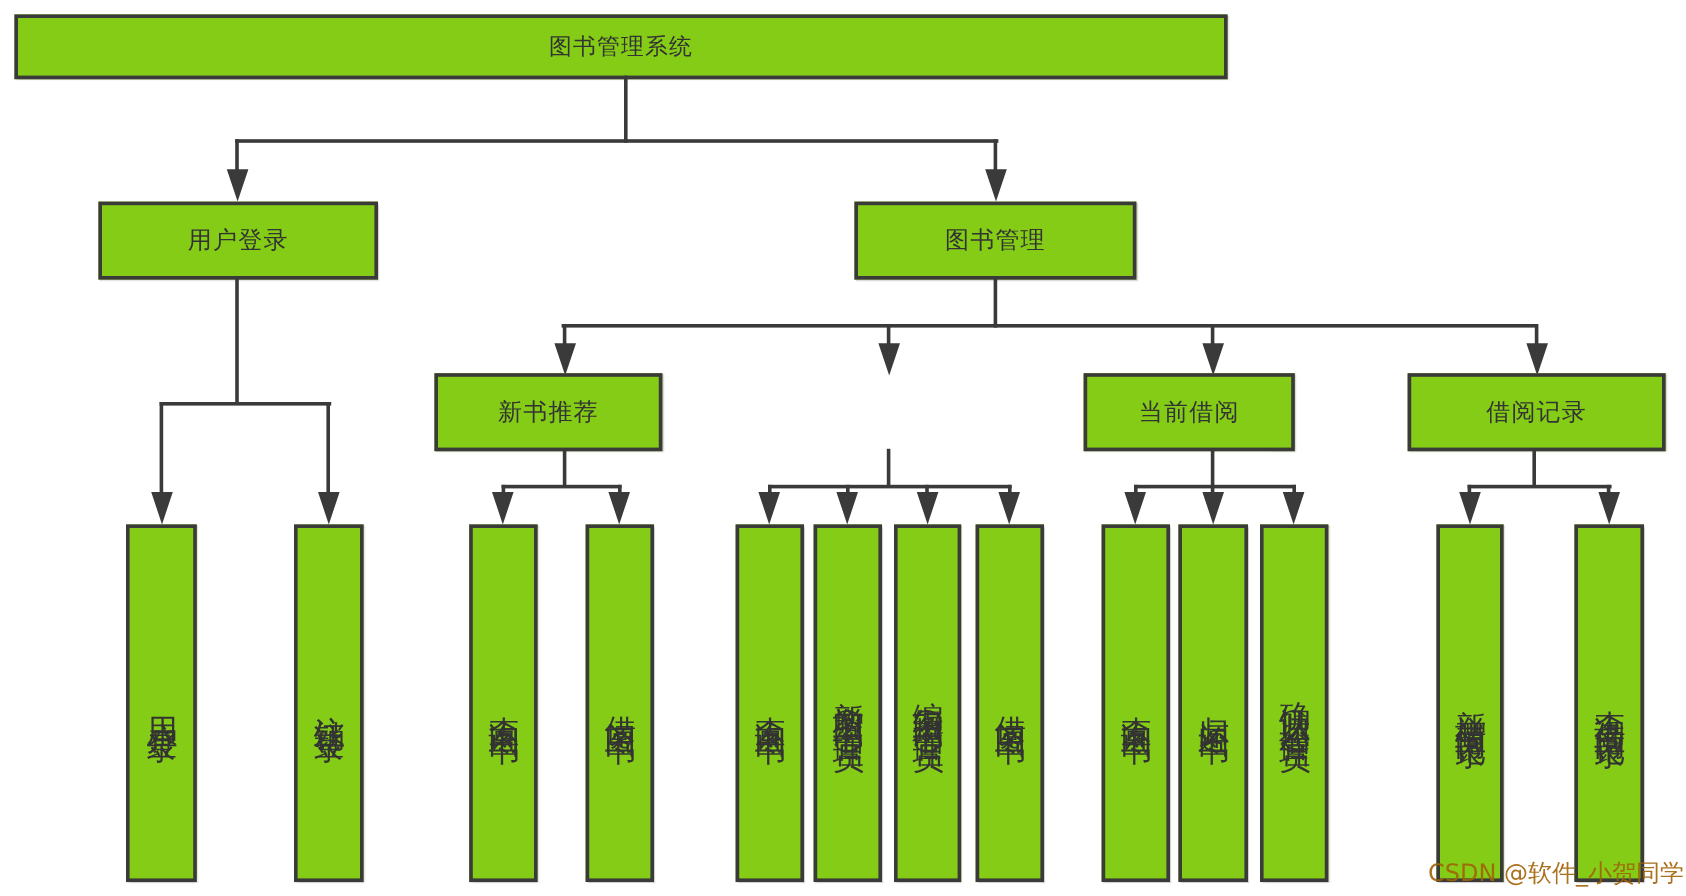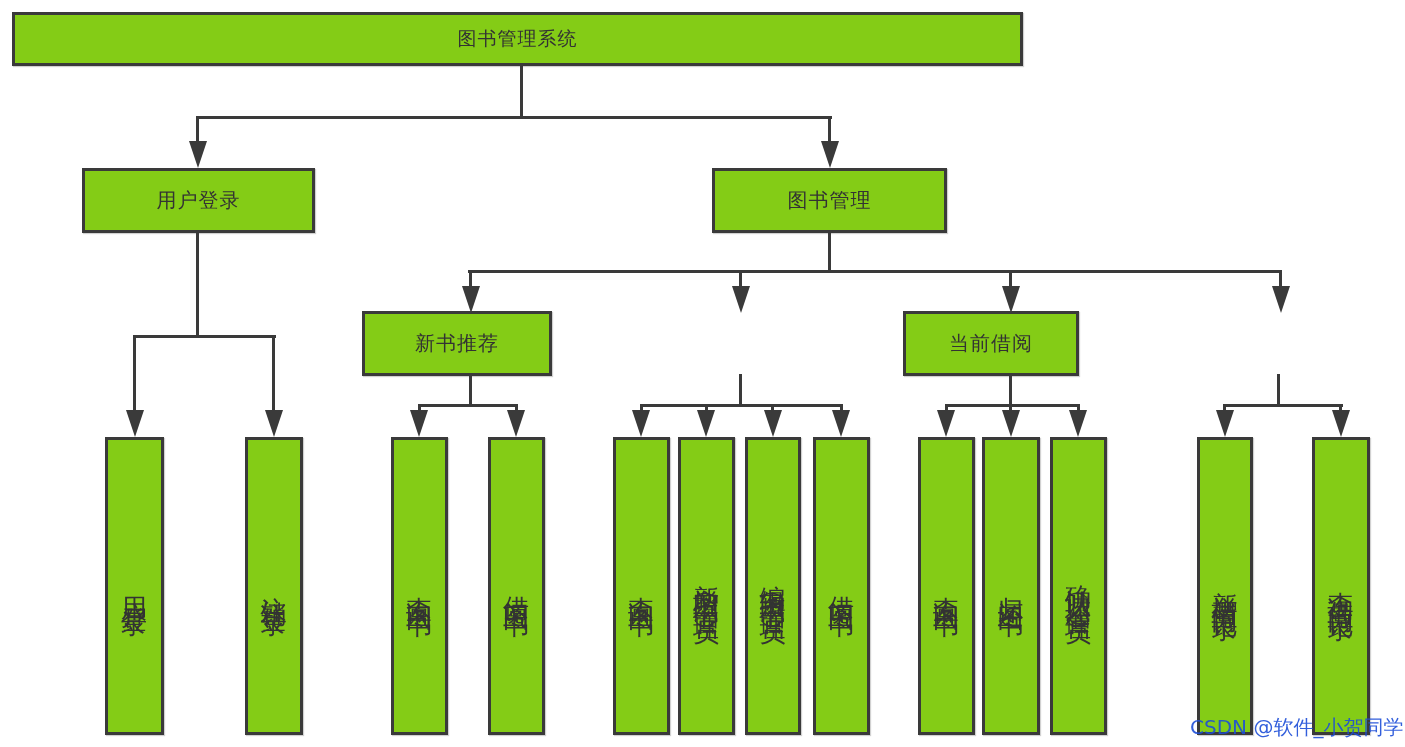--- a/index.html
+++ b/index.html
@@ -21,21 +21,21 @@
   .hl,.vl{position:absolute;background:#3a3a3a;}
   .hl{height:3px;}
   .vl{width:3px;}
   .ar{
     position:absolute;width:0;height:0;
     border-left:9px solid transparent;border-right:9px solid transparent;
     border-top:27px solid #3a3a3a;
   }
   .watermark{
     position:absolute;left:1190px;top:714px;
-    font-size:20px;color:#1d4ed8;opacity:0.9;white-space:nowrap;
+    font-size:20px;color:#a16207;opacity:0.9;white-space:nowrap;
   }
 </style>
 </head>
 <body>
 
 <div class="stage">
 
   <div class="box hbox rootbox" style="left:12px;top:12px;width:1011px;height:54px">图书管理系统</div>
 
   <div>
@@ -67,20 +67,21 @@
     <div class="vl" style="left:739px;top:270px;height:19px"></div>
     <div class="ar" style="left:732px;top:286px"></div>
     <div class="vl" style="left:1009px;top:270px;height:19px"></div>
     <div class="ar" style="left:1002px;top:286px"></div>
     <div class="vl" style="left:1279px;top:270px;height:19px"></div>
     <div class="ar" style="left:1272px;top:286px"></div>
   </div>
 
   <div class="box hbox" style="left:362px;top:311px;width:190px;height:65px">新书推荐</div>
   <div class="box hbox" style="left:903px;top:311px;width:176px;height:65px">当前借阅</div>
+  <div class="box hbox" style="left:1173px;top:311px;width:215px;height:65px">借阅记录</div>
 
   <div>
     <div class="vl" style="left:469px;top:374px;height:32px"></div>
     <div class="hl" style="left:418px;top:404px;width:100px"></div>
     <div class="vl" style="left:418px;top:404px;height:9px"></div>
     <div class="ar" style="left:410px;top:410px"></div>
     <div class="vl" style="left:515px;top:404px;height:9px"></div>
     <div class="ar" style="left:507px;top:410px"></div>
   </div>
 

